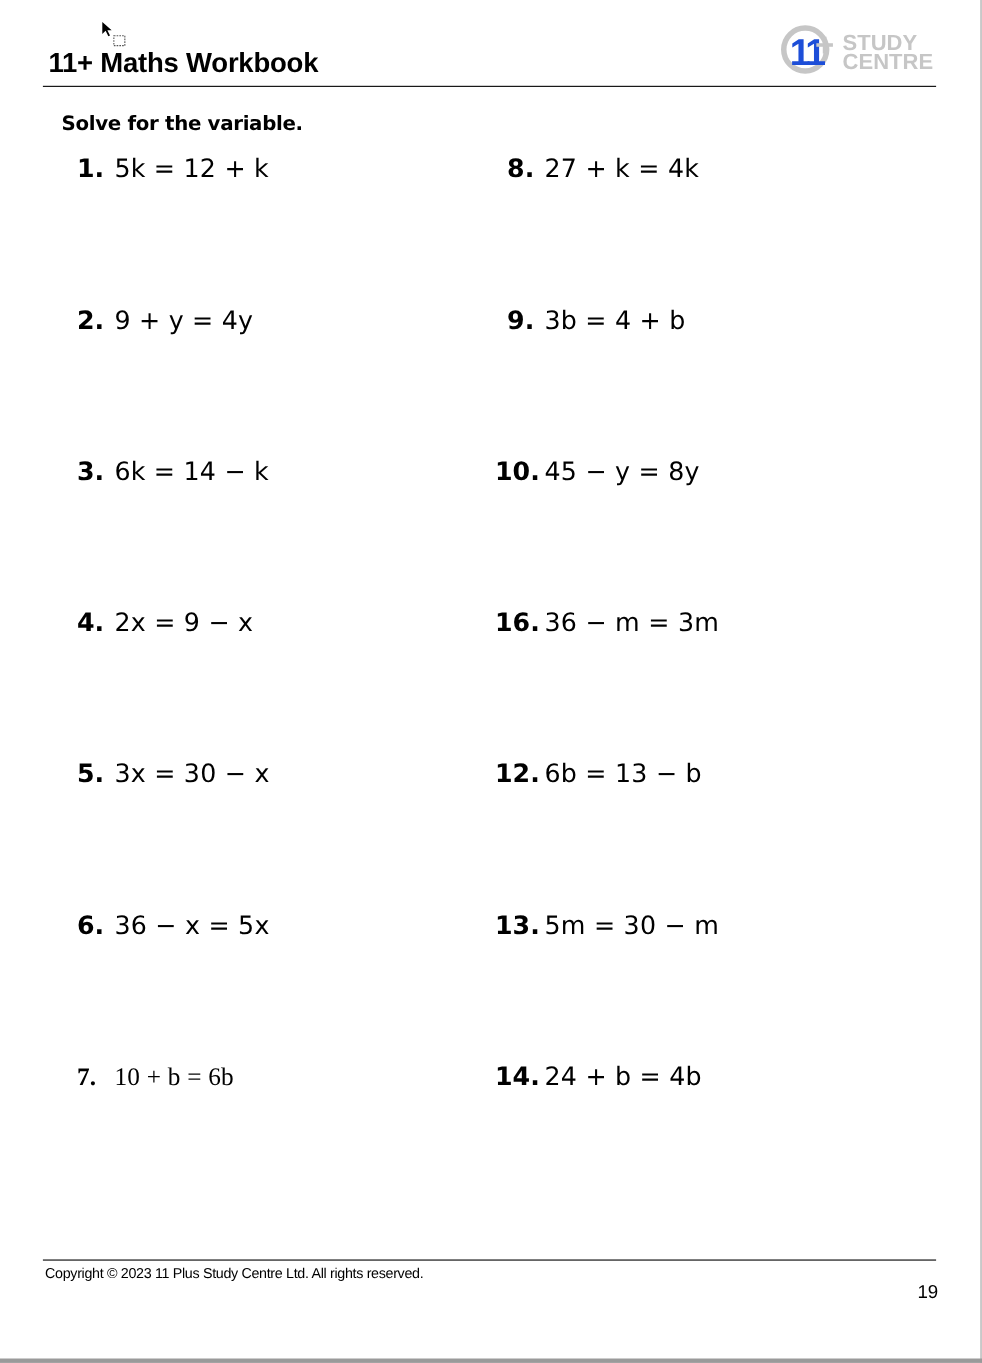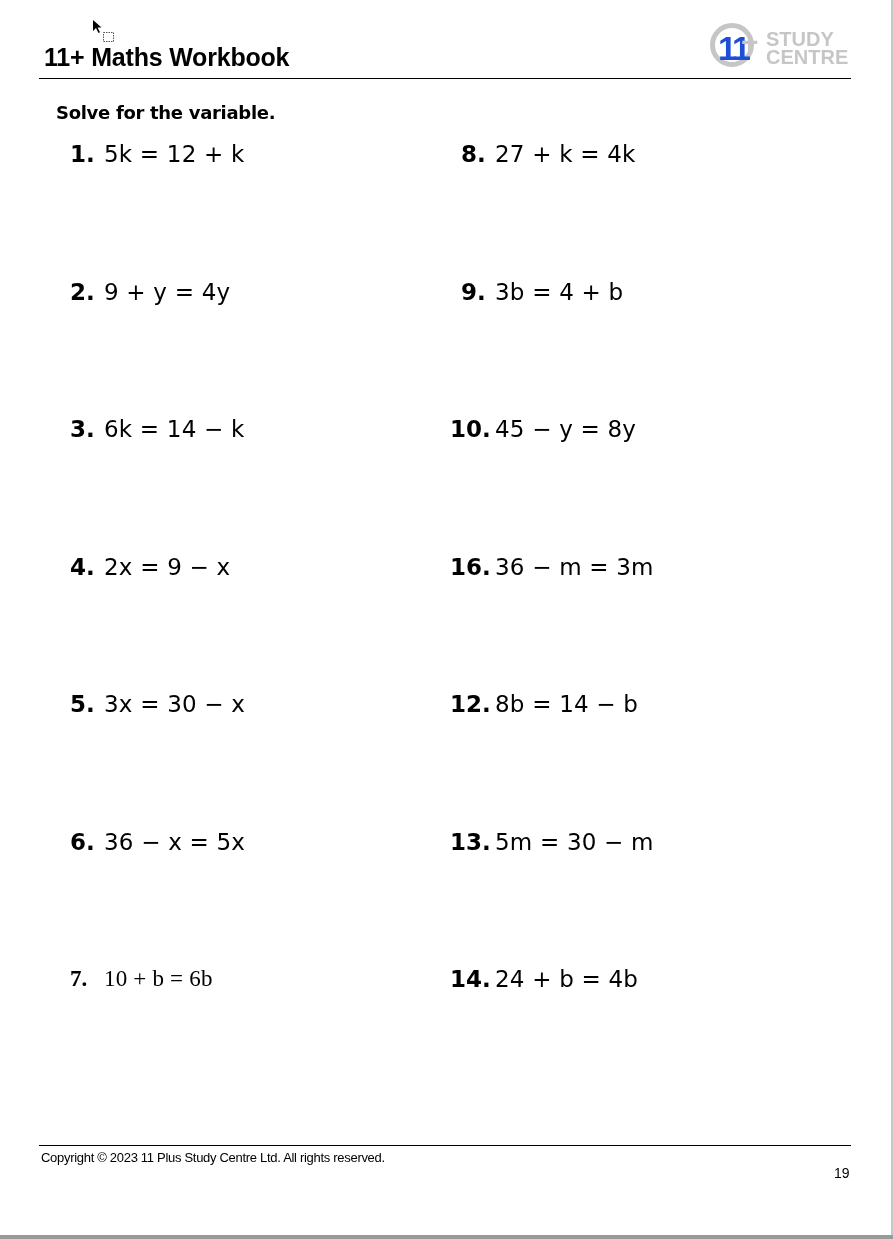--- a/index.html
+++ b/index.html
@@ -32,21 +32,21 @@
   }
 
   .question { position: absolute; font-family: "DejaVu Sans", sans-serif; font-size: 23px; white-space: nowrap; }
   .question .qnum { font-weight: bold; display: inline-block; }
   .question .qeq { display: inline-block; font-weight: normal; letter-spacing: 0.2px; }
   .col-left .qnum { width: 34px; }
   .col-right .qnum { width: 45px; }
 
   .footer-rule { position: absolute; left: 39px; top: 1145px; width: 812px; height: 1px; background: #000; }
   .copyright { position: absolute; left: 41px; top: 1150px; font-family: "Liberation Sans", sans-serif; font-size: 13px; letter-spacing: -0.3px; }
-  .page-number { position: absolute; left: 834px; top: 1165px; font-family: "Liberation Sans", sans-serif; font-size: 14px; }
+  .page-number { position: absolute; left: 834px; top: 1165px; font-family: "Liberation Sans", sans-serif; font-size: 17px; }
 </style>
 </head>
 <body>
 
 <div class="page-border-right"></div>
 <div class="page-border-bottom"></div>
 
 <svg class="cursor" viewBox="0 0 26 26">
   <path d="M1 1 L1 12 L4 9 L6.5 14 L8 13.3 L5.6 8.4 L9.5 8.4 Z" fill="#000"></path>
   <rect x="11.5" y="13.5" width="10" height="9" fill="none" stroke="#555" stroke-width="1" stroke-dasharray="1.5 1"></rect>
@@ -95,21 +95,21 @@
   <div class="question" style="left:450px; top:279px;">
     <span class="qnum" style="text-indent:11px;">9.</span><span class="qeq">3b = 4 + b</span>
   </div>
   <div class="question" style="left:450px; top:416px;">
     <span class="qnum">10.</span><span class="qeq">45 − y = 8y</span>
   </div>
   <div class="question" style="left:450px; top:554px;">
     <span class="qnum">16.</span><span class="qeq">36 − m = 3m</span>
   </div>
   <div class="question" style="left:450px; top:691px;">
-    <span class="qnum">12.</span><span class="qeq">8b = 14 − b</span>
+    <span class="qnum">12.</span><span class="qeq">6b = 13 − b</span>
   </div>
   <div class="question" style="left:450px; top:829px;">
     <span class="qnum">13.</span><span class="qeq">5m = 30 − m</span>
   </div>
   <div class="question" style="left:450px; top:966px;">
     <span class="qnum">14.</span><span class="qeq">24 + b = 4b</span>
   </div>
 </div>
 
 <div class="footer-rule"></div>

